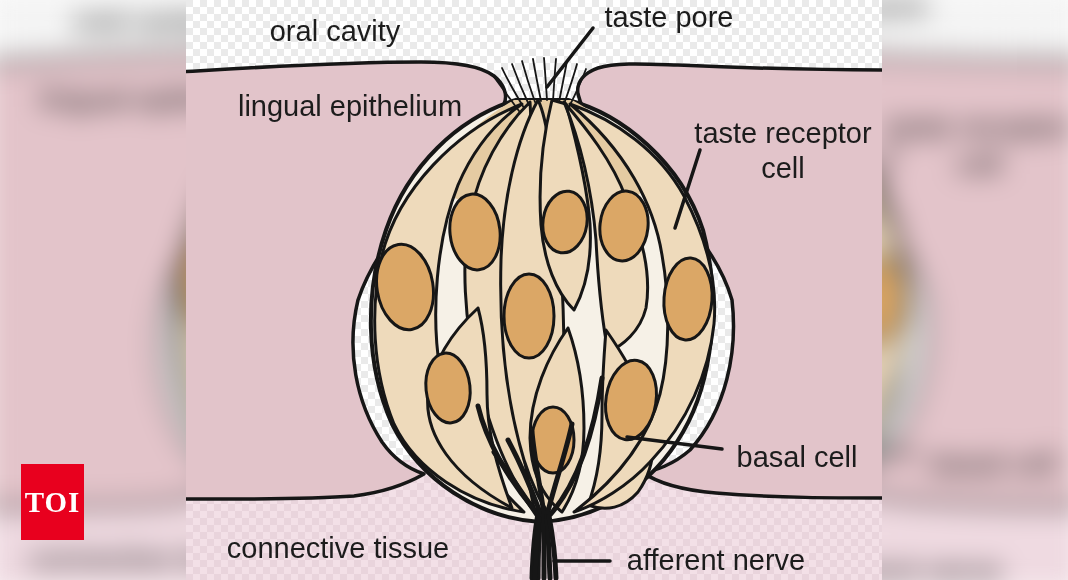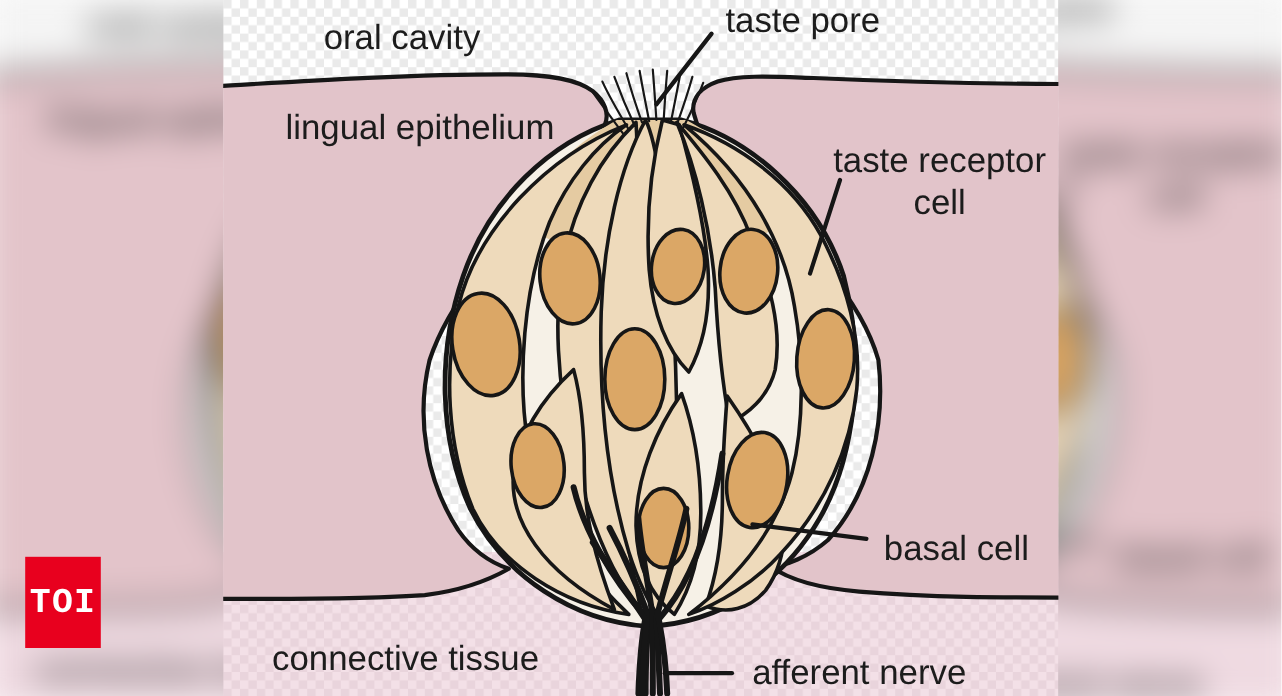--- a/index.html
+++ b/index.html
@@ -24,21 +24,21 @@
   .sharp svg{display:block;}
   .lbl{
     font-family:"Liberation Sans",sans-serif;
     font-size:29px;
     fill:#1c1c1c;
     text-anchor:middle;
   }
   .toi-logo{
     position:absolute;left:21px;top:464px;width:63px;height:76px;
     display:flex;align-items:center;justify-content:center;
-    font-family:Liberation Mono, monospace;
+    font-family:Liberation Serif, serif;
     font-weight:bold;font-size:29px;color:#ffffff;
     letter-spacing:1px;
   }
 </style>
 </head>
 <body>
 
 <div class="canvas">
 
   <svg class="defs-holder" aria-hidden="true">

